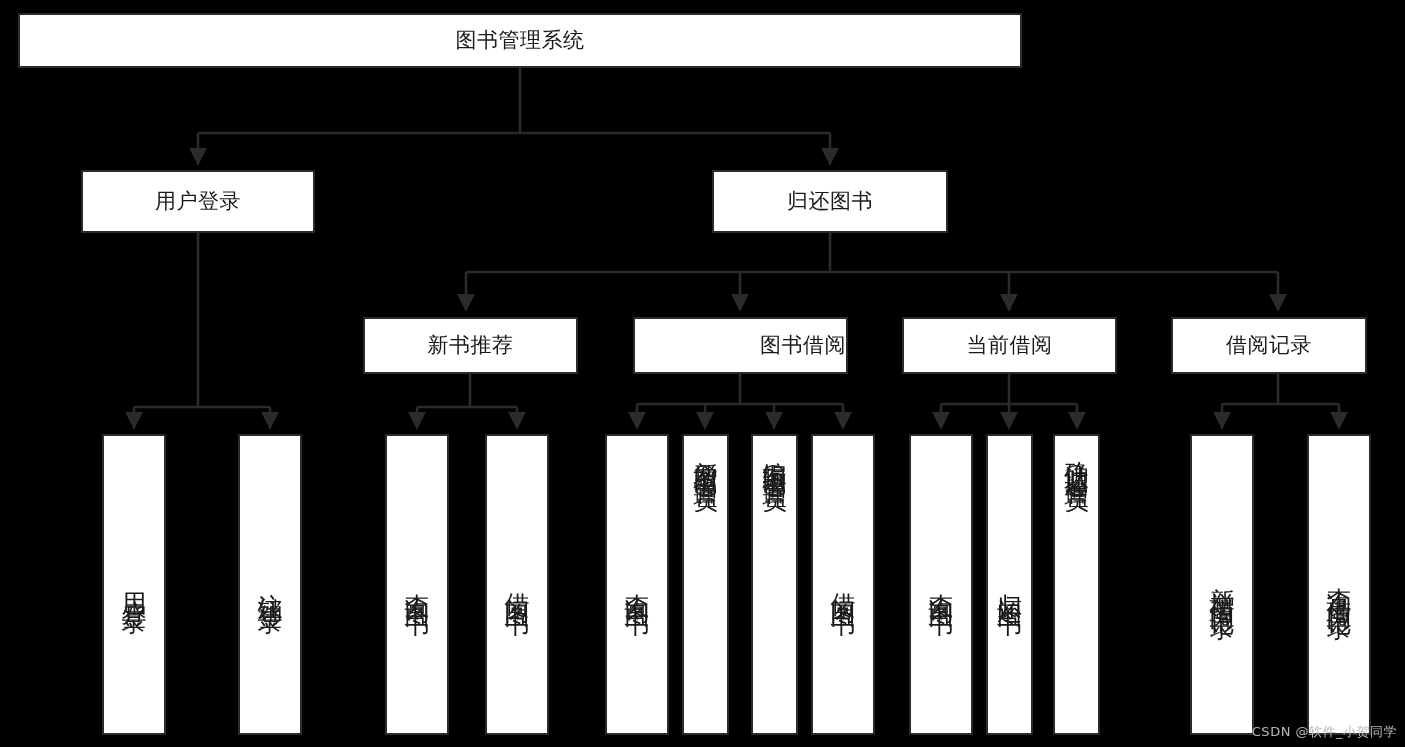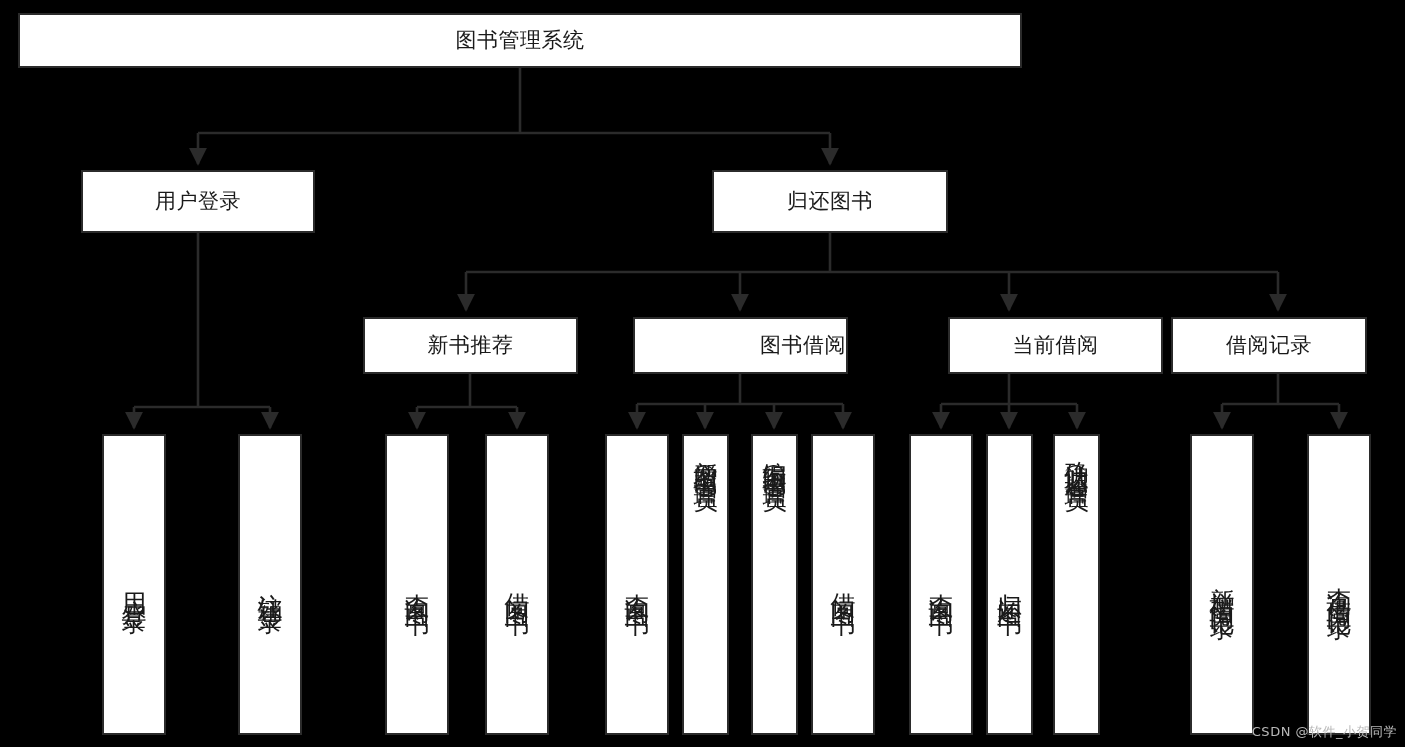--- a/index.html
+++ b/index.html
@@ -145,21 +145,21 @@
   <div class="node-box horiz" style="left:712px; top:170px; width:236px; height:63px;">
     <span class="node-label">归还图书</span>
   </div>
 
   <div class="node-box horiz" style="left:363px; top:317px; width:215px; height:57px;">
     <span class="node-label">新书推荐</span>
   </div>
   <div class="node-box horiz" style="left:633px; top:317px; width:215px; height:57px;justify-content:flex-end;">
     <span class="node-label">图书借阅</span>
   </div>
-  <div class="node-box horiz" style="left:902px; top:317px; width:215px; height:57px;margin-left:46px;">
+  <div class="node-box horiz" style="left:902px; top:317px; width:215px; height:57px;">
     <span class="node-label">当前借阅</span>
   </div>
   <div class="node-box horiz" style="left:1171px; top:317px; width:196px; height:57px;">
     <span class="node-label">借阅记录</span>
   </div>
 
   <div class="node-box vert centered" style="left:102px; top:434px; width:64px; height:301px;">
     <span class="node-label">用户登录</span>
   </div>
   <div class="node-box vert centered" style="left:238px; top:434px; width:64px; height:301px;">

